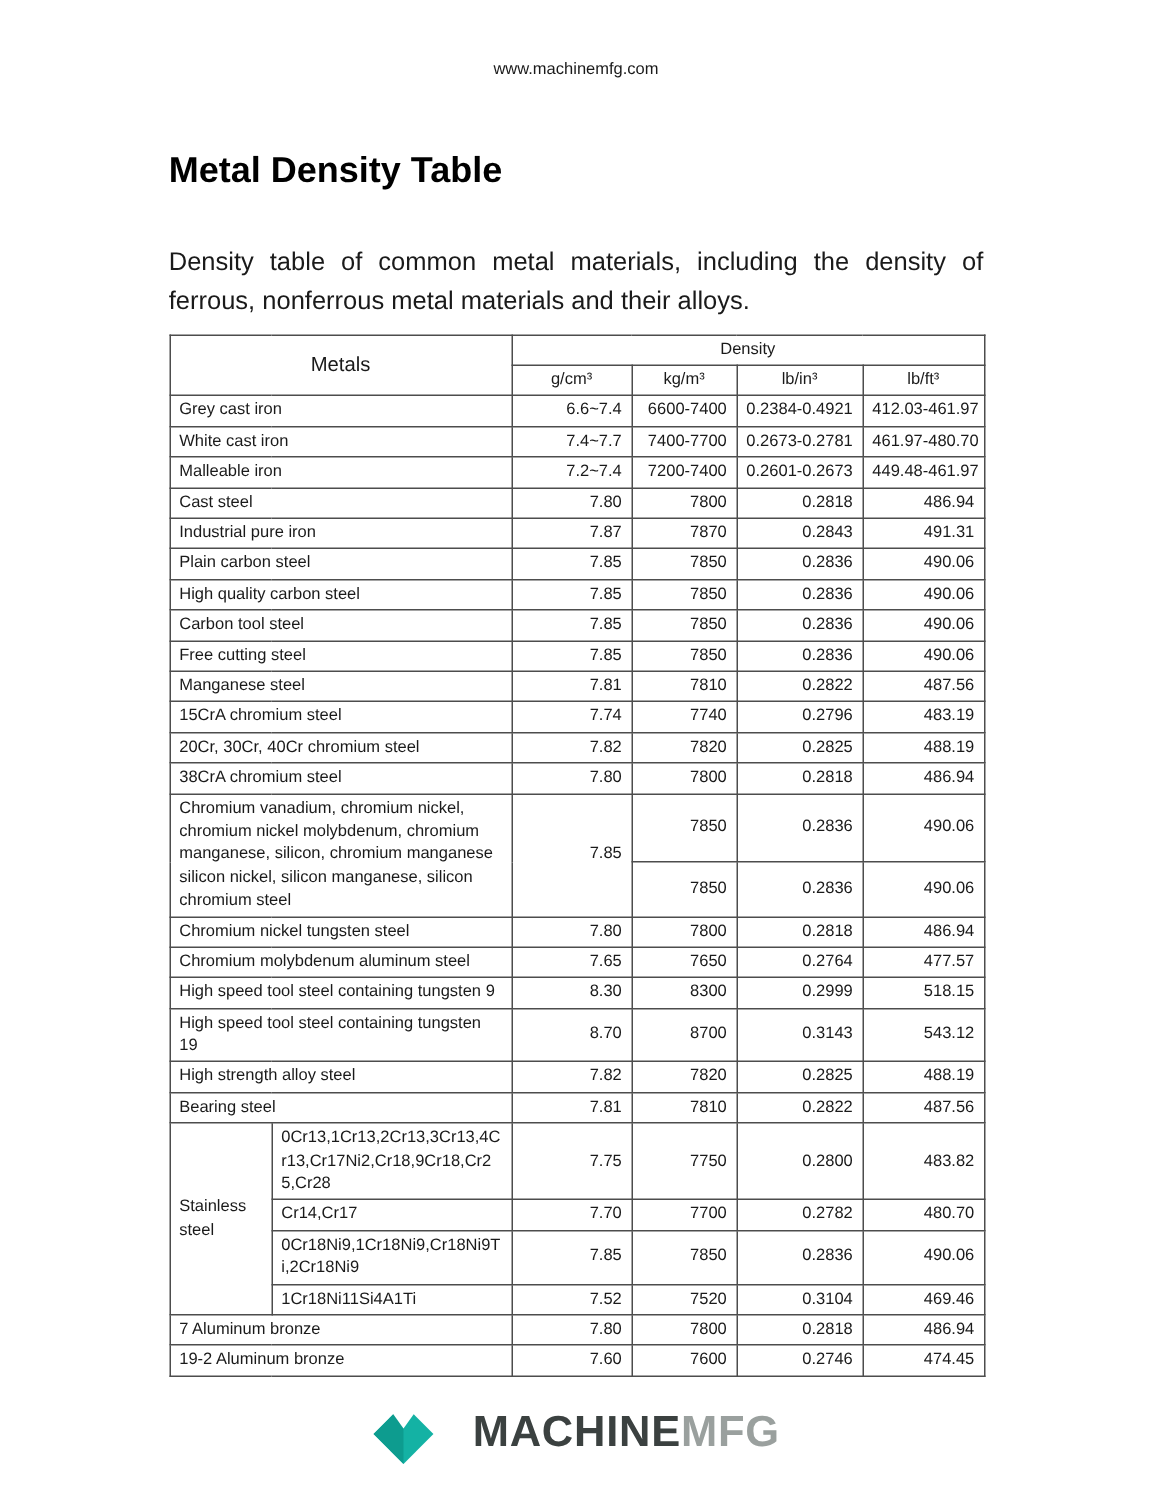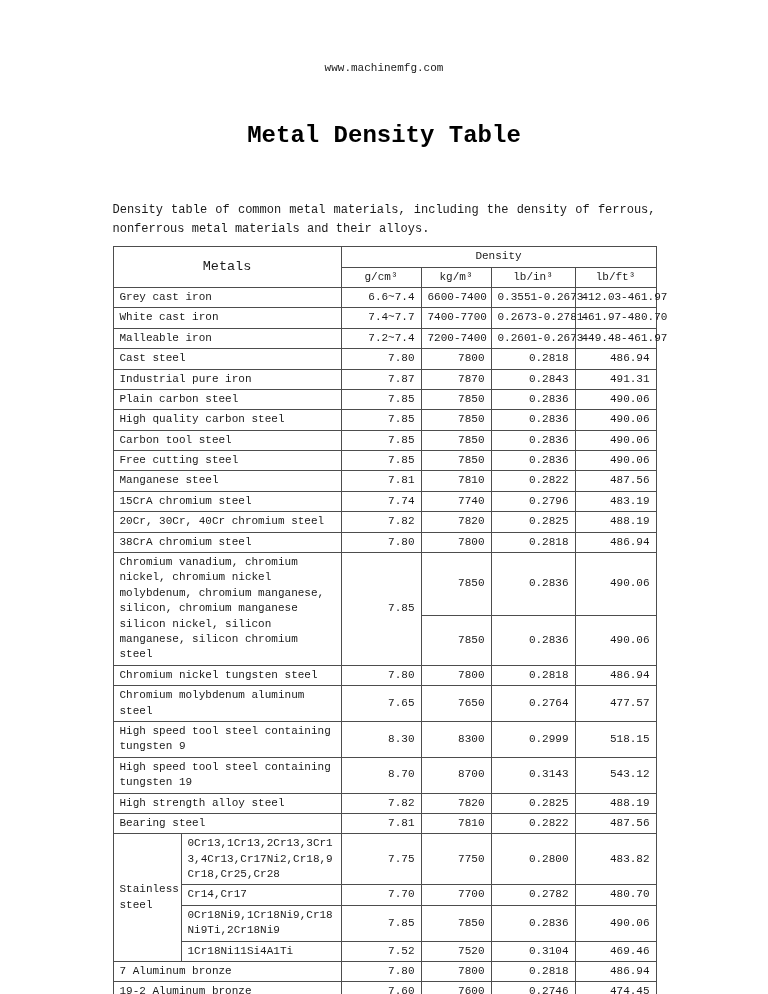--- a/index.html
+++ b/index.html
@@ -1,24 +1,24 @@
 <!DOCTYPE html>
 <html style="--brand-dark: #3b4140; --brand-gray: #9aa09e;"><head>
 <meta charset="utf-8">
 <style>
   html,body{margin:0;padding:0;background:#ffffff;}
   .page{
     width:768px;height:994px;margin:0 auto;background:#ffffff;
-    font-family:Liberation Mono, monospace;color:#1a1a1a;
-    box-sizing:border-box;padding-top:62px;position:relative;
+    font-family:Liberation Sans, sans-serif;color:#1a1a1a;
+    box-sizing:border-box;padding-top:40px;position:relative;
   }
   .content{width:543px;margin:0 auto;}
   .header-url{text-align:center;font-size:11px;color:#1a1a1a;}
-  .title{text-align:center;font-size:24px;font-weight:bold;margin:48px 0 16px 0;color:#000;}
-  .intro{font-size:12px;line-height:1.55;text-align:justify;margin:52px 0 8px 0;}
+  .title{text-align:left;font-size:24px;font-weight:bold;margin:48px 0 16px 0;color:#000;}
+  .intro{font-size:17px;line-height:1.55;text-align:justify;margin:34px 0 8px 0;}
   table.density{
     border-collapse:collapse;width:543px;table-layout:fixed;
     font-size:11px;line-height:1.4;
   }
   table.density th, table.density td{
     border:1px solid #4d4d4d;padding:2px 6px;vertical-align:middle;
     font-weight:normal;box-sizing:border-box;
   }
   table.density th{text-align:center;}
   th.metals-h{font-size:13.5px;}
@@ -70,21 +70,21 @@
           <th>kg/m³</th>
           <th>lb/in³</th>
           <th>lb/ft³</th>
         </tr>
       </thead>
       <tbody id="tbody">
           <tr>
             <td class="name" colspan="2">Grey cast iron</td>
             <td class="num">6.6~7.4</td>
             <td class="num">6600-7400</td>
-            <td class="num">0.3551-0.2673</td>
+            <td class="num">0.2384-0.4921</td>
             <td class="num">412.03-461.97</td>
           </tr>
           <tr>
             <td class="name" colspan="2">White cast iron</td>
             <td class="num">7.4~7.7</td>
             <td class="num">7400-7700</td>
             <td class="num">0.2673-0.2781</td>
             <td class="num">461.97-480.70</td>
           </tr>
           <tr>

